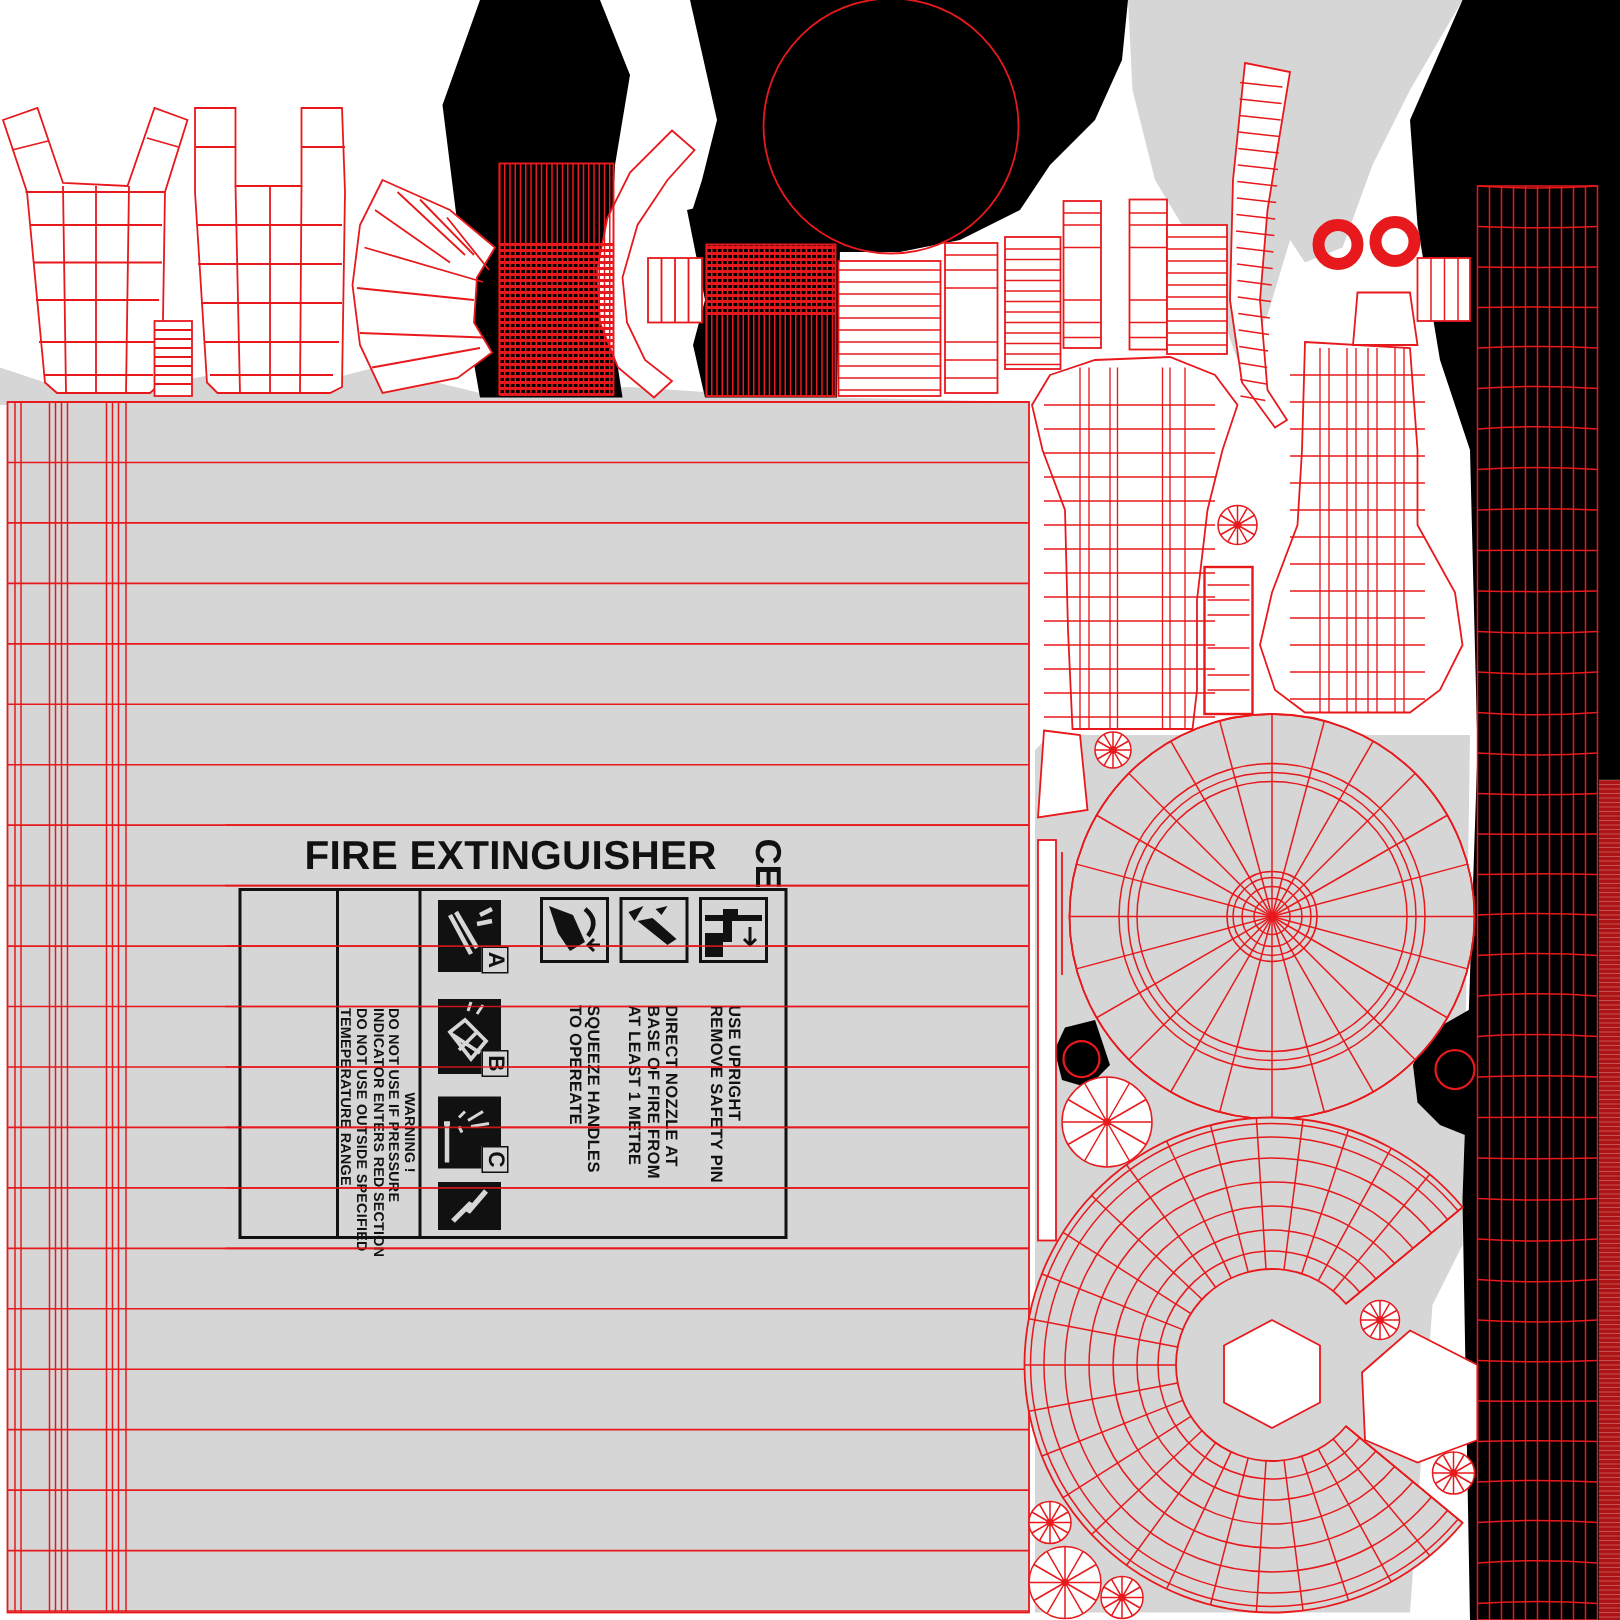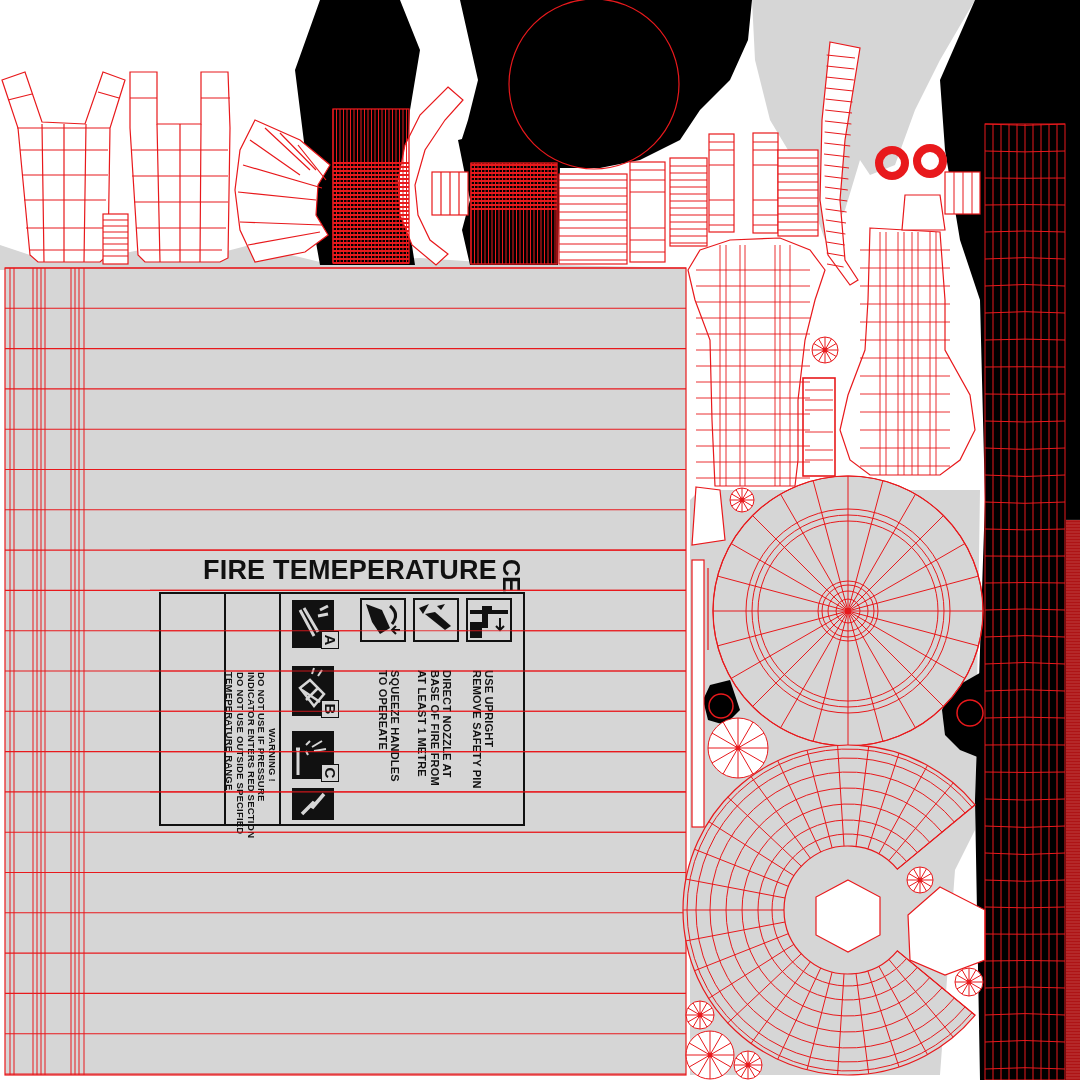--- a/index.html
+++ b/index.html
@@ -816,21 +816,21 @@
       </g>
   </g>
 
   <g fill="#000" stroke="#e8191c" stroke-width="1.5">
     <circle cx="721" cy="706" r="12"></circle>
     <circle cx="970" cy="713" r="13"></circle>
   </g>
 </svg>
 
 <div class="label-layer">
-  <div class="label-title">FIRE TEMEPERATURE</div>
+  <div class="label-title">FIRE EXTINGUISHER</div>
   <div class="ce-mark">CE</div>
 
   <div class="label-box">
     <div class="label-col-div" style="left:63px;"></div>
     <div class="label-col-div" style="left:118px;"></div>
 
     <div class="rot-text" style="left:116px; top:78px; font-size:9.5px;">
       <div style="text-align:center;">WARNING !</div>
       <div>DO NOT USE IF PRESSURE</div>
       <div>INDICATOR ENTERS RED SECTION</div>

